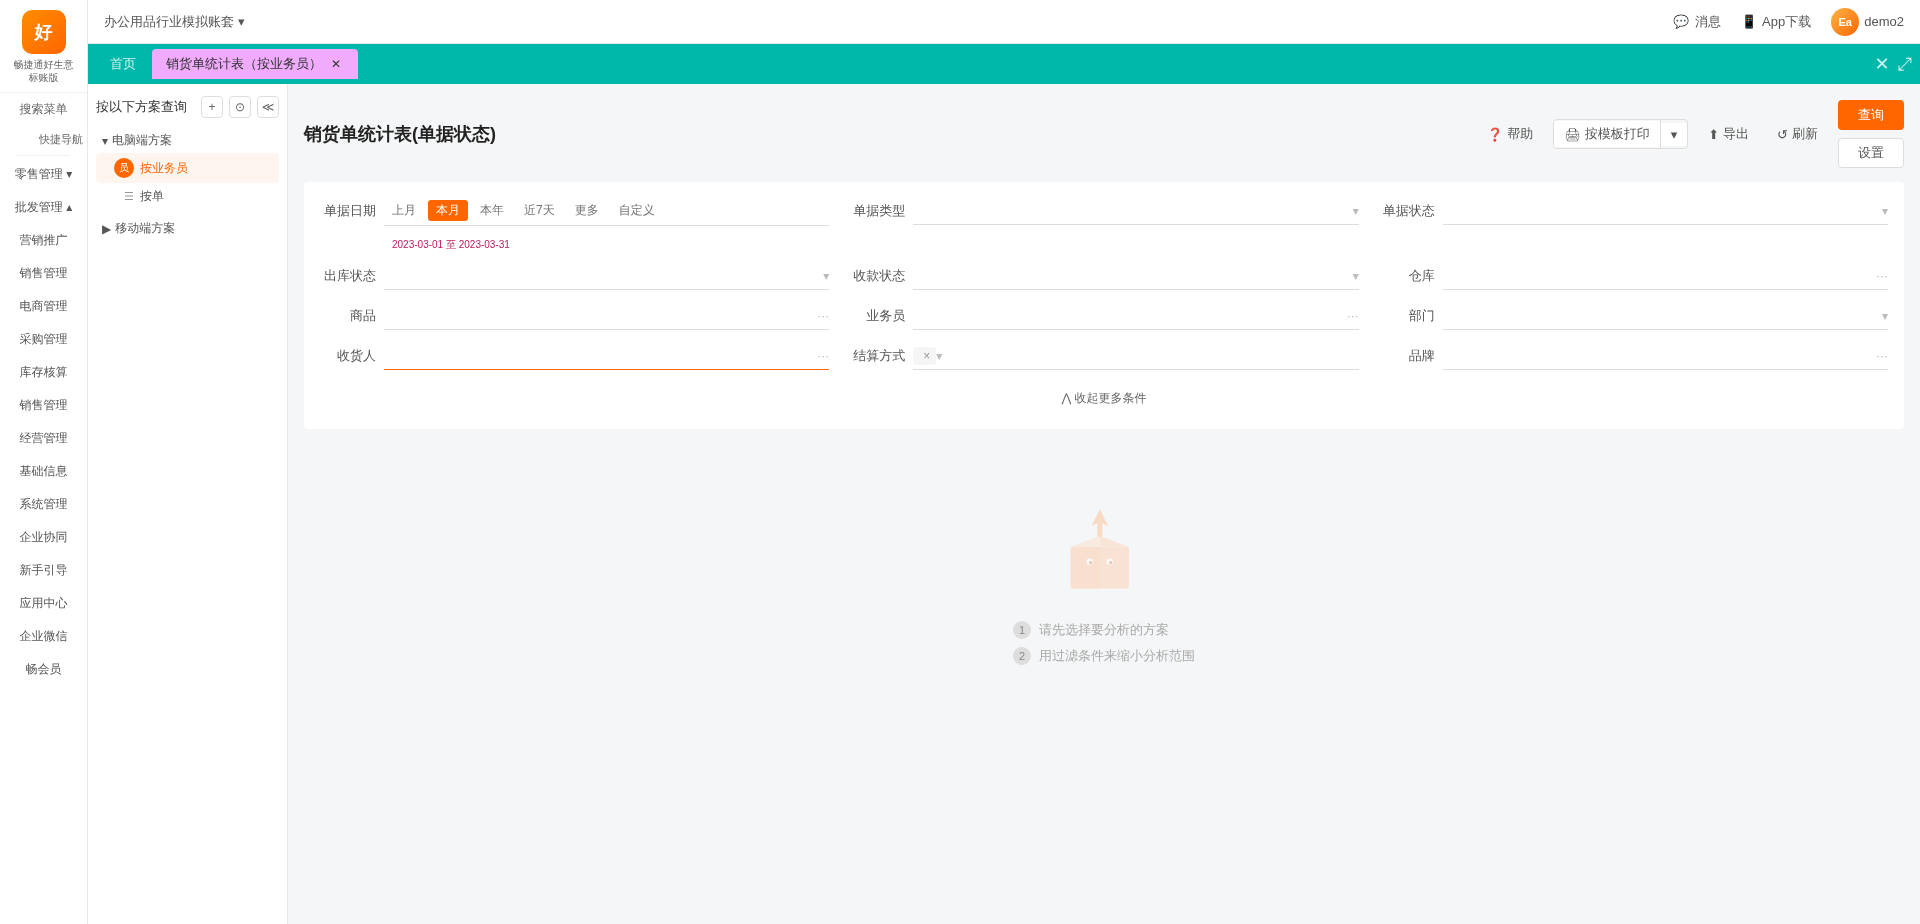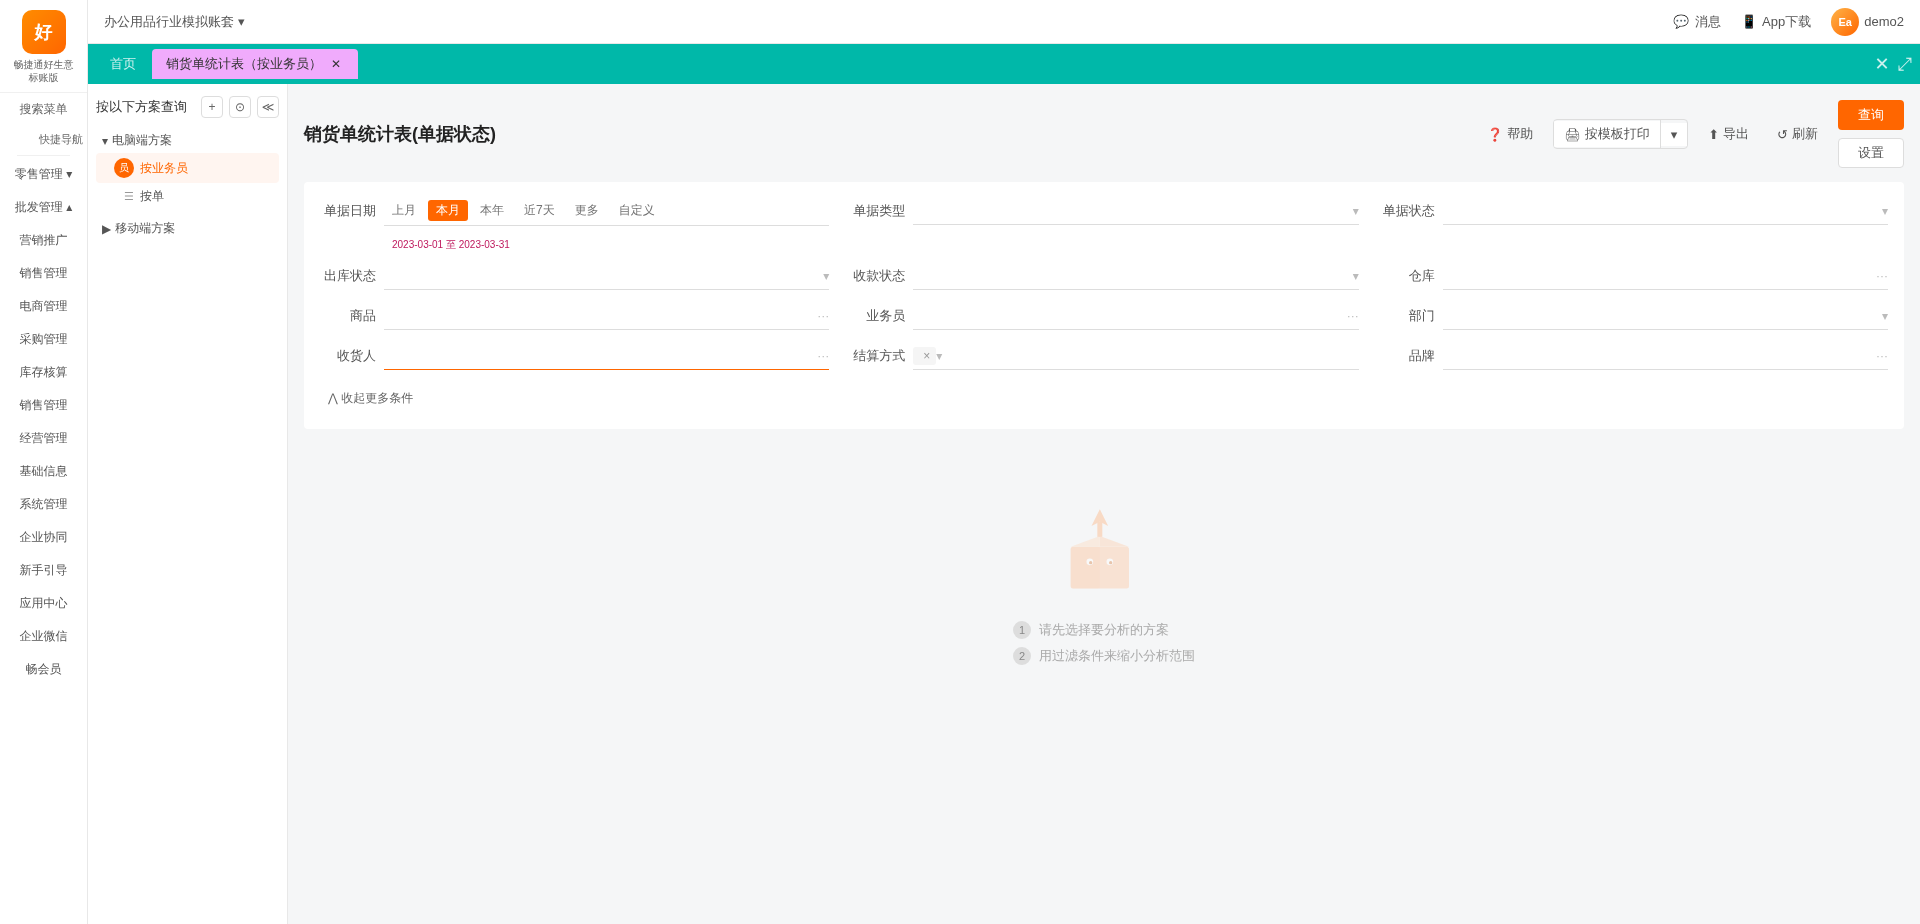--- a/index.html
+++ b/index.html
@@ -73,21 +73,21 @@
     .filter-control.active-orange { border-bottom-color: #ff6600; }
     .filter-control-text { flex: 1; font-size: 13px; color: #999; }
     .filter-control-icon { color: #bbb; font-size: 12px; }
     .filter-control-more { color: #bbb; font-size: 12px; }
     .filter-tag { display: inline-flex; align-items: center; gap: 4px; background: #f5f5f5; border-radius: 3px; padding: 2px 6px; font-size: 12px; color: #555; }
     .filter-tag-close { cursor: pointer; color: #999; }
     .date-buttons { display: flex; align-items: center; gap: 4px; flex: 1; }
     .date-btn { padding: 2px 8px; border-radius: 3px; font-size: 12px; cursor: pointer; background: transparent; border: none; color: #737373; }
     .date-btn.active { background: #ff6600; color: white; border-radius: 3px; }
     .date-range { font-size: 10px; color: #be185d; margin-left: 4px; }
-    .collapse-btn { text-align: left; padding: 8px; cursor: pointer; font-size: 12px; color: #666; }
+    .collapse-btn { text-align: center; padding: 8px; cursor: pointer; font-size: 12px; color: #666; }
 
     
     .empty-state { display: flex; flex-direction: column; align-items: center; justify-content: center; padding: 60px 20px; color: #999; }
     .empty-icon { width: 100px; height: 100px; margin-bottom: 20px; opacity: 0.6; }
     .empty-tips { display: flex; flex-direction: column; gap: 8px; }
     .empty-tip { display: flex; align-items: center; gap: 8px; font-size: 13px; color: #aaa; }
     .tip-num { width: 18px; height: 18px; border-radius: 50%; background: #ddd; display: flex; align-items: center; justify-content: center; font-size: 11px; color: #888; flex-shrink: 0; }
   </style>
 </head>
 <body>

